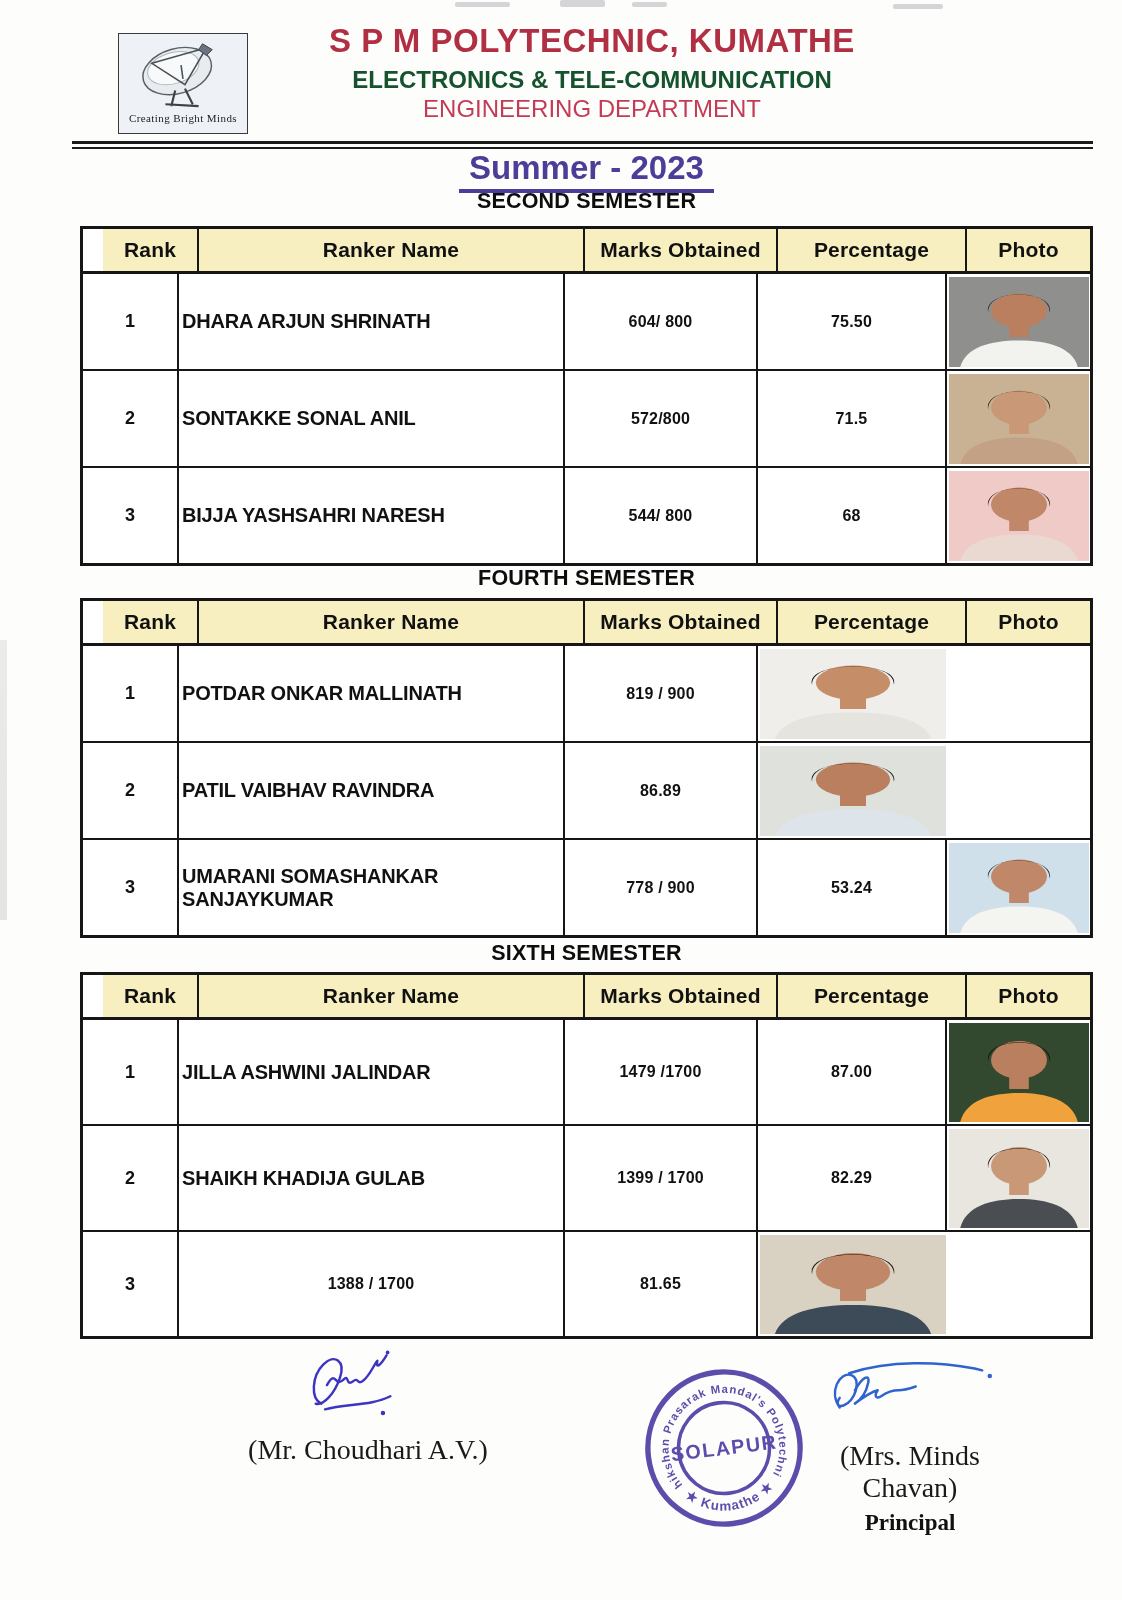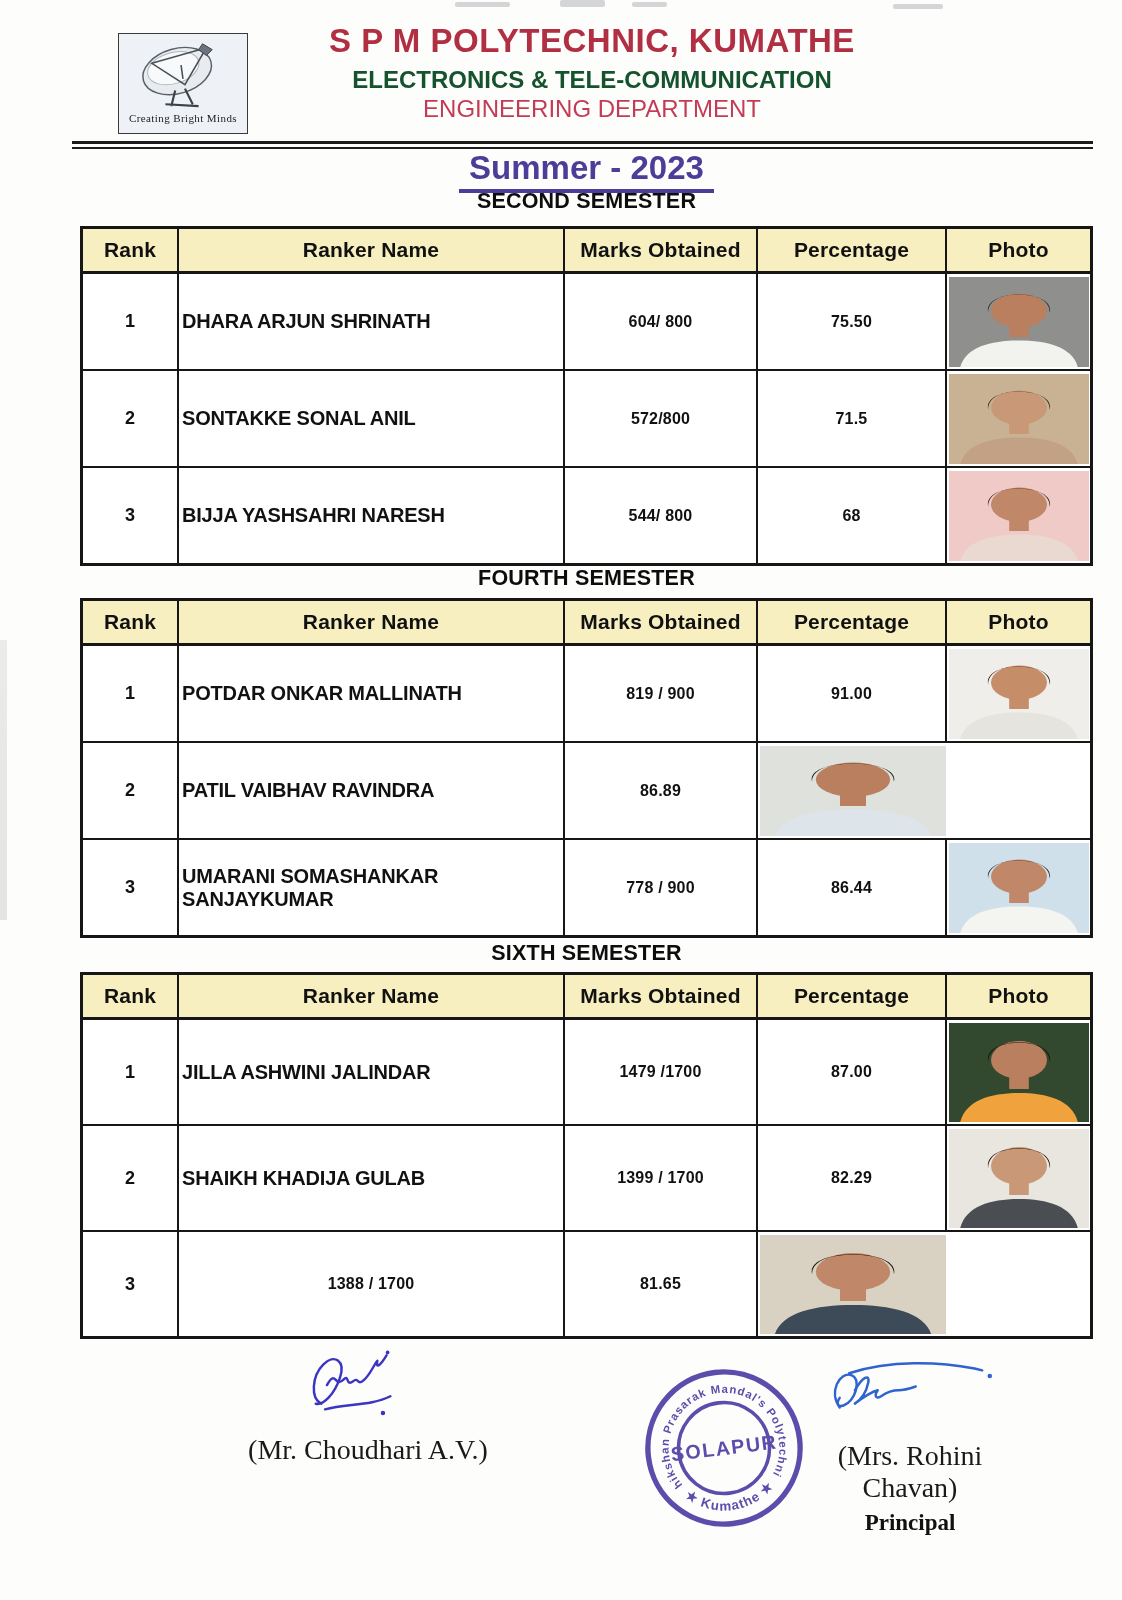--- a/index.html
+++ b/index.html
@@ -25,21 +25,21 @@
            border-bottom:4px solid;padding:0 10px 2px;}
 
   
   .sec-title{position:absolute;left:80px;width:1013px;text-align:center;
              font-size:21.5px;font-weight:bold;color:#0d0d0d;letter-spacing:.2px;}
 
   
   .tbl{position:absolute;left:80px;width:1013px;border:3px solid #161616;box-sizing:border-box;background:#fff;}
   .row{display:grid;grid-template-columns:96px 386px 193px 189px 1fr;}
   .trow{border-top:2px solid #161616;}
-  .thead{border-bottom:1px solid #161616;}
+  .thead{border-bottom:1px solid #161616;padding-left:20px;}
   .cell{border-right:2px solid #161616;display:flex;align-items:center;justify-content:center;
         box-sizing:border-box;overflow:hidden;}
   .cell:last-child{border-right:none;}
   .thead .cell{background:#f7efbf;height:42px;font-weight:bold;font-size:21px;letter-spacing:.2px;}
   .t1 .trow .cell,.t2 .trow .cell{height:95px;}
   .t3 .trow .cell{height:104px;}
   .rank{font-weight:bold;font-size:18px;}
   .name{justify-content:flex-start;text-align:left;padding-left:3px;font-weight:bold;
         font-size:20px;line-height:1.15;letter-spacing:-.2px;white-space:pre-line;}
   .num{font-weight:bold;font-size:16px;letter-spacing:.2px;}
@@ -155,21 +155,20 @@
       <div class="cell">Rank</div>
       <div class="cell">Ranker Name</div>
       <div class="cell">Marks Obtained</div>
       <div class="cell">Percentage</div>
       <div class="cell">Photo</div>
     </div>
     <div class="row trow">
       <div class="cell rank">1</div>
       <div class="cell name">POTDAR ONKAR MALLINATH</div>
       <div class="cell num">819 / 900</div>
-      <div class="cell num">91.00</div>
       <div class="cell photo-cell">
         <div class="photo" title="male student, white t-shirt, white background" style="--pbg: #efeeea; --phair: #19130d; --pskin: #c68d69; --pshirt: #e6e4de;">
           <svg viewBox="0 0 100 126" preserveAspectRatio="none">
               <rect width="100" height="126" fill="var(--pbg)"></rect>
               <path d="M8,126 C12,98 30,89 50,89 C70,89 88,98 92,126 Z" fill="var(--pshirt)"></path>
               <rect x="43" y="66" width="14" height="18" fill="var(--pskin)"></rect>
               <ellipse cx="50" cy="47" rx="20" ry="24" fill="var(--pskin)"></ellipse>
               <path d="M28,50 C24,16 76,16 72,50 C72,34 64,25 50,25 C36,25 28,34 28,50 Z" fill="var(--phair)"></path>
             </svg>
         </div>
@@ -189,21 +188,21 @@
               <path d="M28,50 C24,16 76,16 72,50 C72,34 64,25 50,25 C36,25 28,34 28,50 Z" fill="var(--phair)"></path>
             </svg>
         </div>
       </div>
     </div>
     <div class="row trow">
       <div class="cell rank">3</div>
       <div class="cell name">UMARANI SOMASHANKAR
 SANJAYKUMAR</div>
       <div class="cell num">778 / 900</div>
-      <div class="cell num">86.44</div>
+      <div class="cell num">53.24</div>
       <div class="cell photo-cell">
         <div class="photo" title="male student, white shirt, pale blue background" style="--pbg: #cfe0ea; --phair: #19130d; --pskin: #c08768; --pshirt: #f4f4f0;">
           <svg viewBox="0 0 100 126" preserveAspectRatio="none">
               <rect width="100" height="126" fill="var(--pbg)"></rect>
               <path d="M8,126 C12,98 30,89 50,89 C70,89 88,98 92,126 Z" fill="var(--pshirt)"></path>
               <rect x="43" y="66" width="14" height="18" fill="var(--pskin)"></rect>
               <ellipse cx="50" cy="47" rx="20" ry="24" fill="var(--pskin)"></ellipse>
               <path d="M28,50 C24,16 76,16 72,50 C72,34 64,25 50,25 C36,25 28,34 28,50 Z" fill="var(--phair)"></path>
             </svg>
         </div>
@@ -305,17 +304,17 @@
 
   <div class="sig-block" style="left:790px;top:1358px;width:240px;">
     <svg width="190" height="76" viewBox="0 0 200 80" style="color: rgb(47, 99, 208);">
       <g fill="none" stroke="currentColor" stroke-width="2.6" stroke-linecap="round" stroke-linejoin="round">
         <path d="M26,52 C14,36 26,14 38,18 C50,22 42,46 30,50 C24,52 22,48 26,42"></path>
         <path d="M42,34 C50,20 58,16 56,26 C54,36 48,44 42,48 C50,42 58,36 66,34 C62,40 64,44 70,40 C76,36 82,34 88,34 C94,34 100,32 106,30"></path>
         <path d="M36,16 C80,2 130,4 168,11 L176,13"></path>
       </g>
       <circle cx="184" cy="19" r="2.4" fill="currentColor"></circle>
     </svg>
-    <div class="sig-name">(Mrs. Rohini Chavan)</div>
+    <div class="sig-name">(Mrs. Minds Chavan)</div>
     <div class="sig-title">Principal</div>
   </div>
 
 </div>
 
 </body></html>

